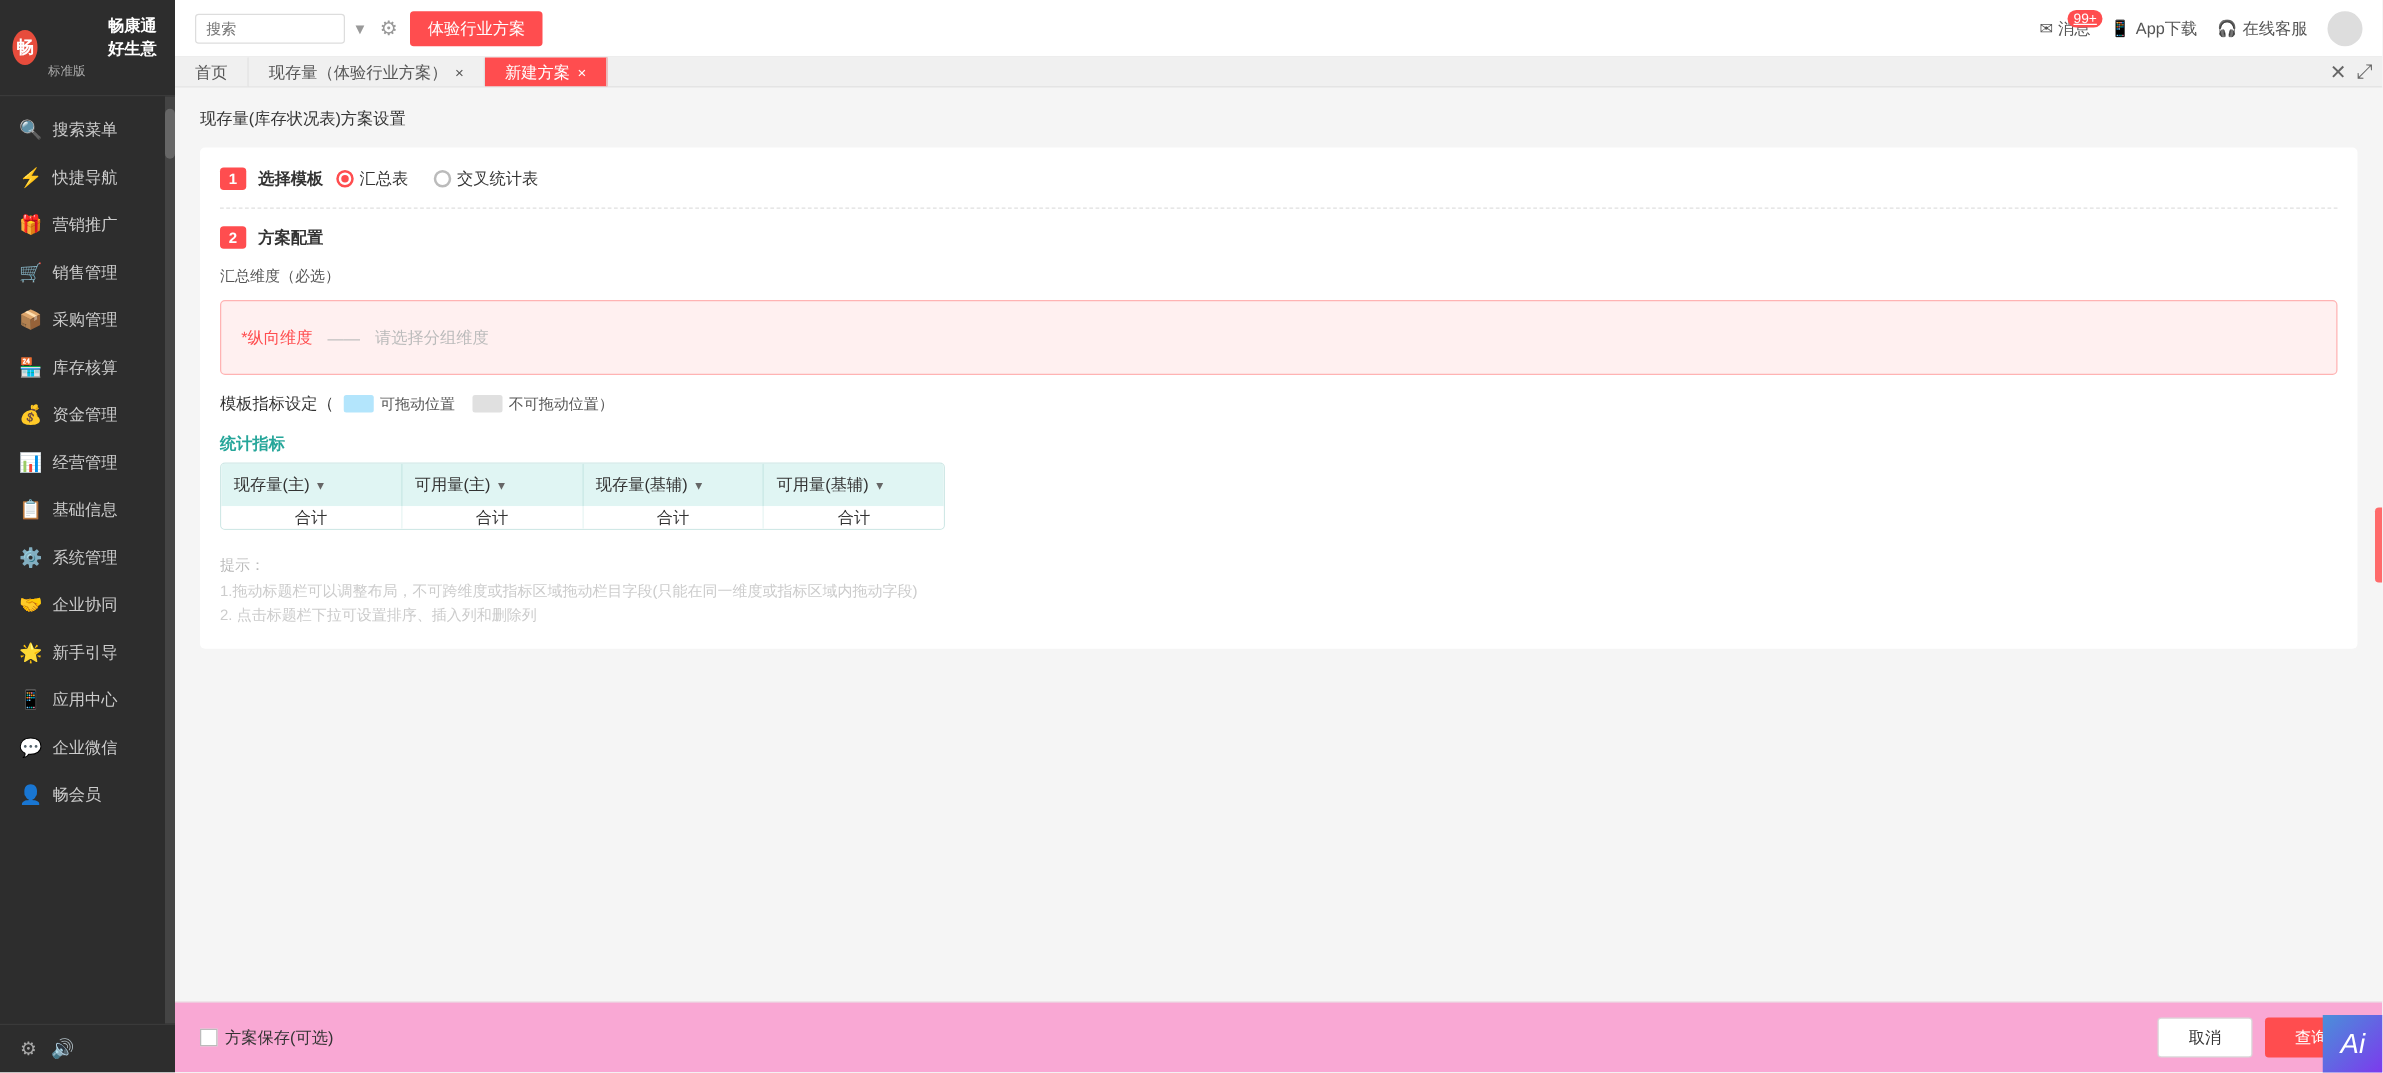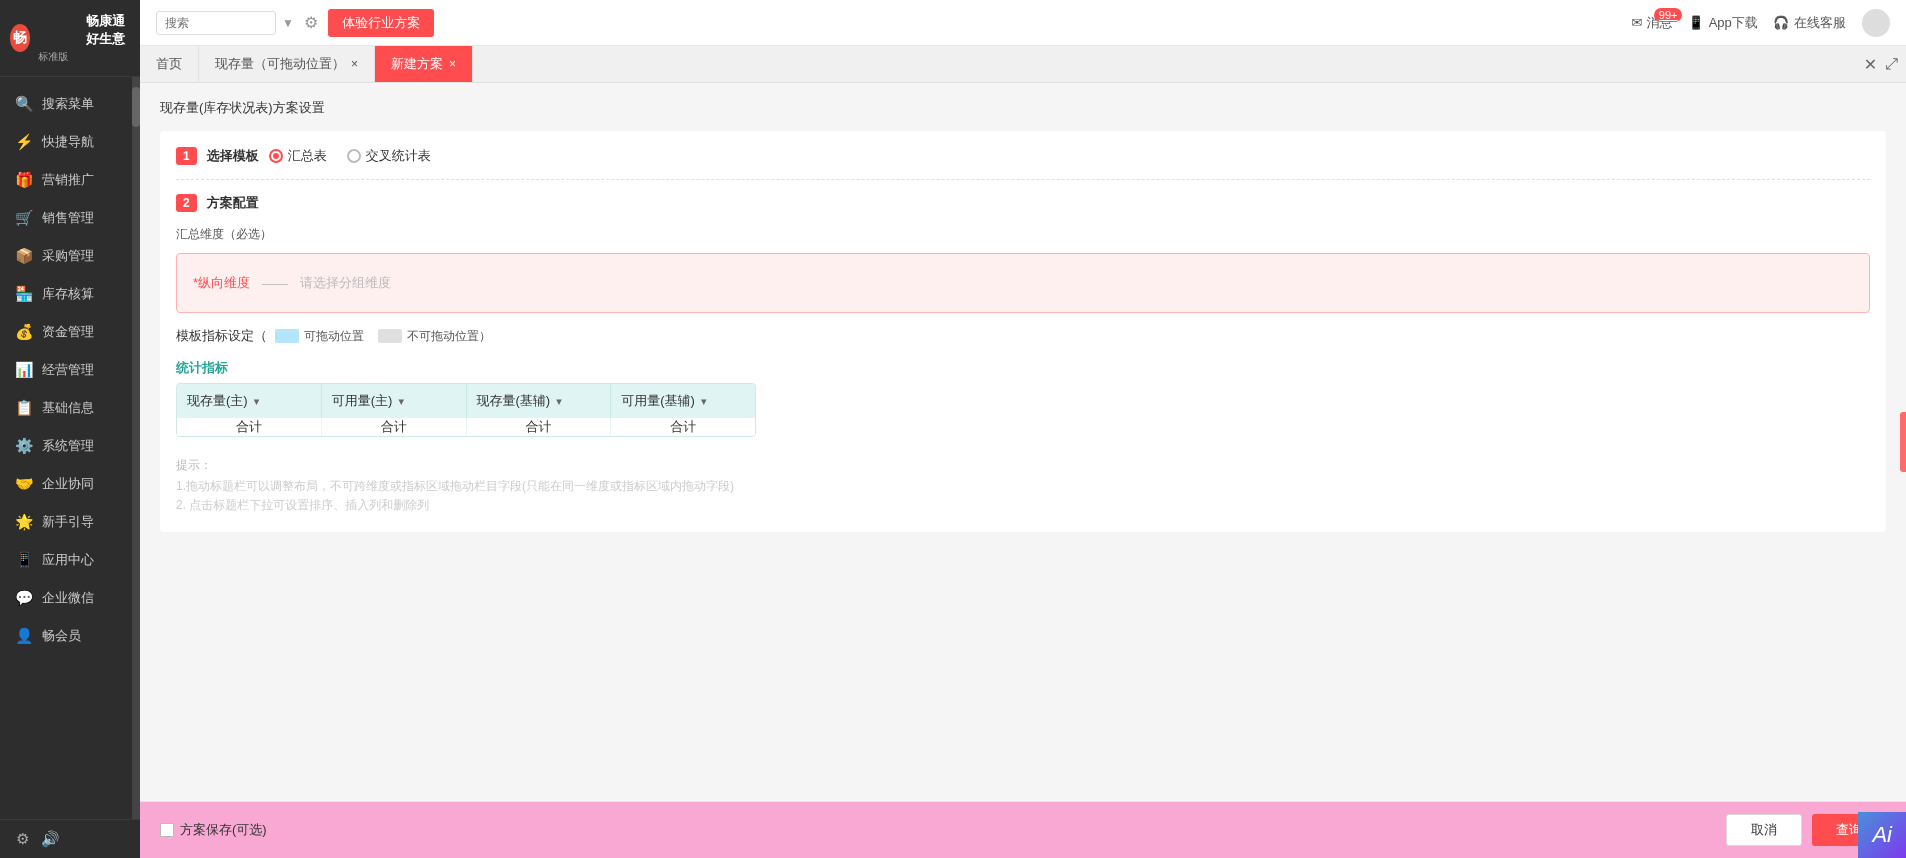--- a/index.html
+++ b/index.html
@@ -178,21 +178,21 @@
       background: #ddd;
       border-radius: 50%;
     }
 
     
     .tabbar {
       background: #f0f0f0;
       border-bottom: 1px solid #e0e0e0;
       display: flex;
       align-items: center;
-      height: 37px;
+      height: 24px;
       flex-shrink: 0;
       padding-left: 0;
     }
     .tab-item {
       display: flex;
       align-items: center;
       padding: 0 16px;
       height: 100%;
       font-size: 13px;
       cursor: pointer;
@@ -626,21 +626,21 @@
       </div>
       <div class="topbar-avatar"></div>
     </div>
   </div>
 
   <div class="tabbar">
     <div class="tab-item home">
       <span>首页</span>
     </div>
     <div class="tab-item">
-      <span>现存量（可拖动位置）</span>
+      <span>现存量（体验行业方案）</span>
       <span class="tab-close">×</span>
     </div>
     <div class="tab-item active-tab">
       <span>新建方案</span>
       <span class="tab-close">×</span>
     </div>
     <div class="tabbar-right">
       <span class="tabbar-close-icon">✕</span>
       <span class="tabbar-expand-icon">⤢</span>
     </div>

